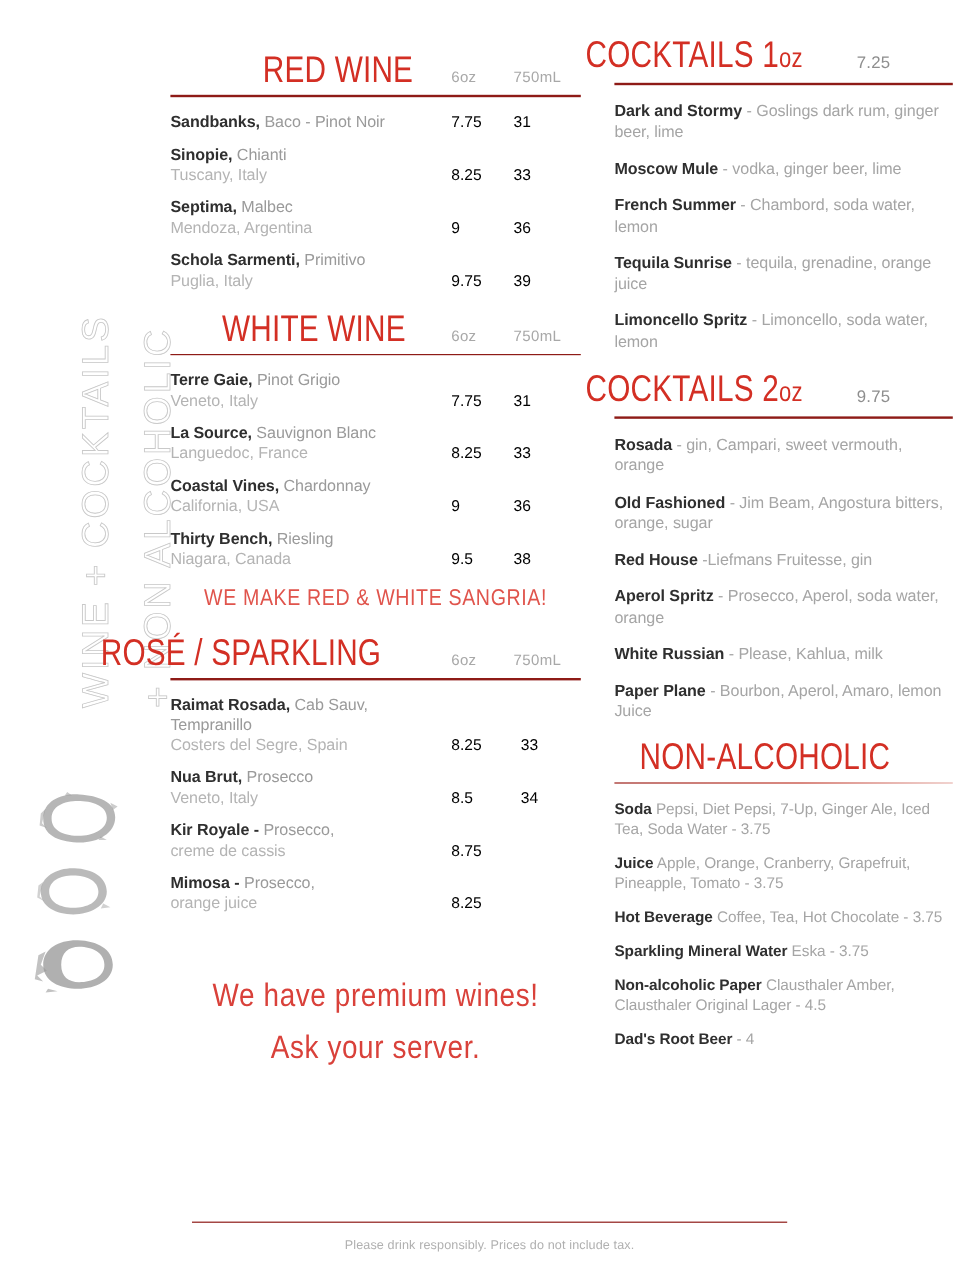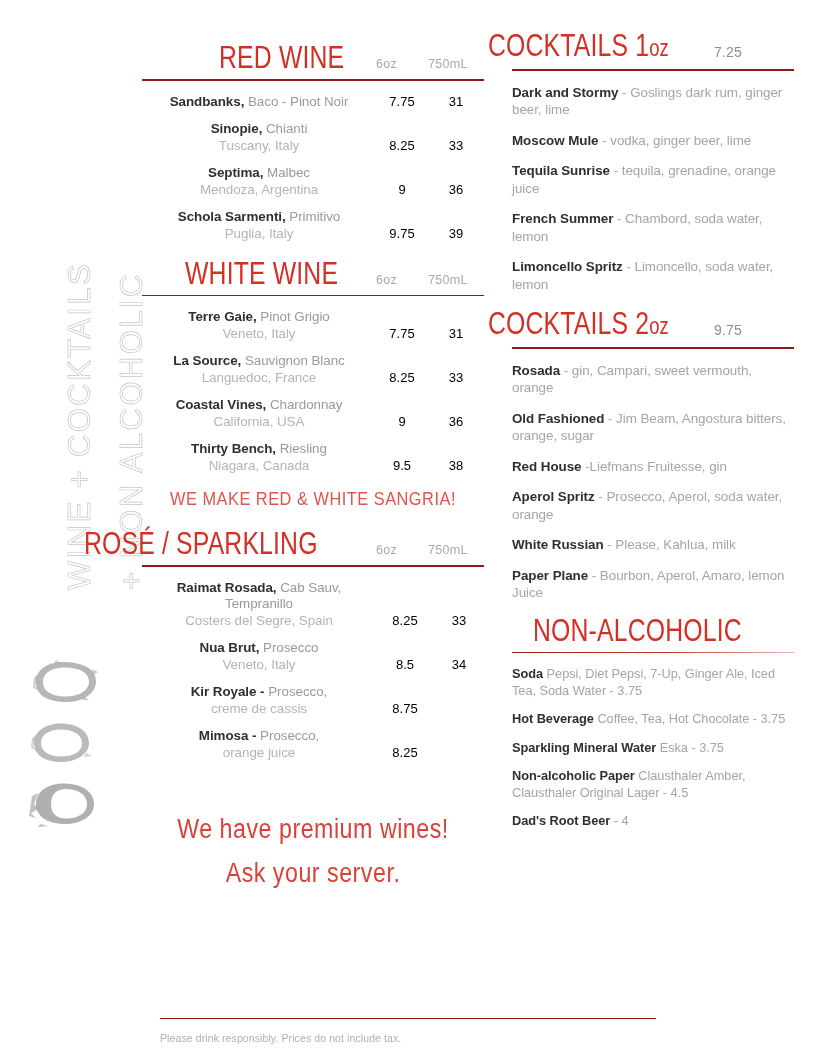--- a/index.html
+++ b/index.html
@@ -92,21 +92,21 @@
     height:1.6px;
     background:#8e1b17;
     margin-top:5px;
     margin-bottom:13px;
   }
   .rule.fade {
     background:linear-gradient(to right,#9b1f19 0%,#c0392b 55%,#e8b6b0 100%);
   }
 
   
-  .wrow { display:flex; margin-bottom:11px;text-align:center; }
+  .wrow { display:flex; margin-bottom:11px; }
   .wrow .info { flex:1 1 auto; min-width:0; }
   .wrow .nm {
     font-size:13.4px;
     line-height:16px;
     color:#2f2f2f;
     font-weight:700;
     letter-spacing:-0.05px;
   }
   .wrow .nm .var { font-weight:400; color:#9a9a9a; }
   .wrow .rg {
@@ -170,21 +170,21 @@
     line-height:44px;
     margin-top:46px;
     color:#d9413a;
   }
   .footer-rule {
     position:absolute; left:160px; top:1018px; width:496px; height:1.4px;
     background:#8e1b17;
   }
   .footer-note {
     position:absolute; left:160px; top:1032px; width:496px;
-    text-align:left;
+    text-align:center;
     font-size:10.5px;
     color:#b0b0b0;
     letter-spacing:0.1px;
   }
 </style>
 </head>
 <body>
 
 <div id="page">
 
@@ -397,24 +397,24 @@
       </div>
       <div class="rule"></div>
       <div class="items">
         <div class="crow">
             <div class="ct"><span>Dark and Stormy</span><span class="desc"> - Goslings dark rum, ginger beer, lime</span></div>
           </div>
         <div class="crow">
             <div class="ct"><span>Moscow Mule</span><span class="desc"> - vodka, ginger beer, lime</span></div>
           </div>
         <div class="crow">
+            <div class="ct"><span>French Summer</span><span class="desc"> - Chambord, soda water, lemon</span></div>
+          </div>
+        <div class="crow">
             <div class="ct"><span>Tequila Sunrise</span><span class="desc"> - tequila, grenadine, orange juice</span></div>
-          </div>
-        <div class="crow">
-            <div class="ct"><span>French Summer</span><span class="desc"> - Chambord, soda water, lemon</span></div>
           </div>
         <div class="crow">
             <div class="ct"><span>Limoncello Spritz</span><span class="desc"> - Limoncello, soda water, lemon</span></div>
           </div>
       </div>
     </div>
 
     <div class="sec" style="margin-top:15px;">
       <div class="sec-head">
         <div class="sec-title"><span class="sz">COCKTAILS 2</span><span class="sz-unit">oz</span></div>
@@ -446,20 +446,23 @@
     <div class="sec" style="margin-top:6px;">
       <div class="sec-head">
         <div class="sec-title">NON-ALCOHOLIC</div>
       </div>
       <div class="rule fade"></div>
       <div class="items">
         <div class="narow">
             <div class="nt"><span>Soda</span><span class="desc"> Pepsi, Diet Pepsi, 7-Up, Ginger Ale, Iced Tea, Soda Water - 3.75</span></div>
           </div>
         <div class="narow">
+            <div class="nt"><span>Juice</span><span class="desc"> Apple, Orange, Cranberry, Grapefruit, Pineapple, Tomato - 3.75</span></div>
+          </div>
+        <div class="narow">
             <div class="nt"><span>Hot Beverage</span><span class="desc"> Coffee, Tea, Hot Chocolate - 3.75</span></div>
           </div>
         <div class="narow">
             <div class="nt"><span>Sparkling Mineral Water</span><span class="desc"> Eska - 3.75</span></div>
           </div>
         <div class="narow">
             <div class="nt"><span>Non-alcoholic Paper</span><span class="desc"> Clausthaler Amber, Clausthaler Original Lager - 4.5</span></div>
           </div>
         <div class="narow">
             <div class="nt"><span>Dad's Root Beer</span><span class="desc"> - 4</span></div>

